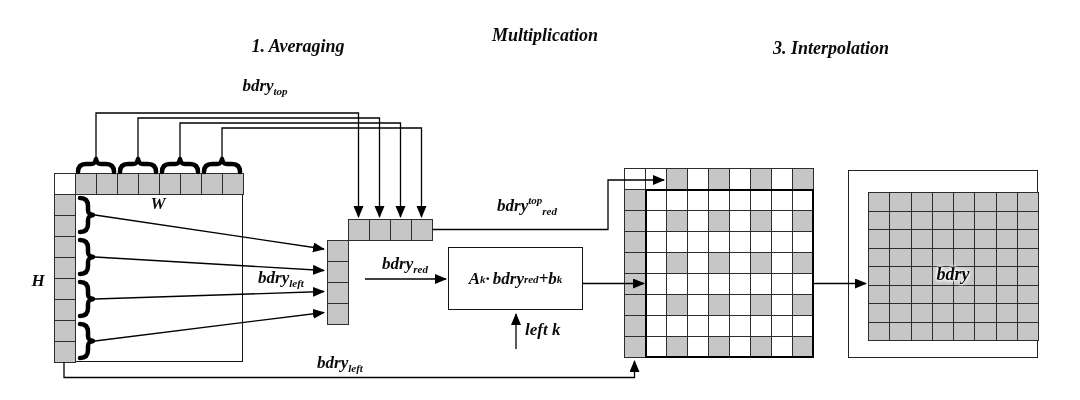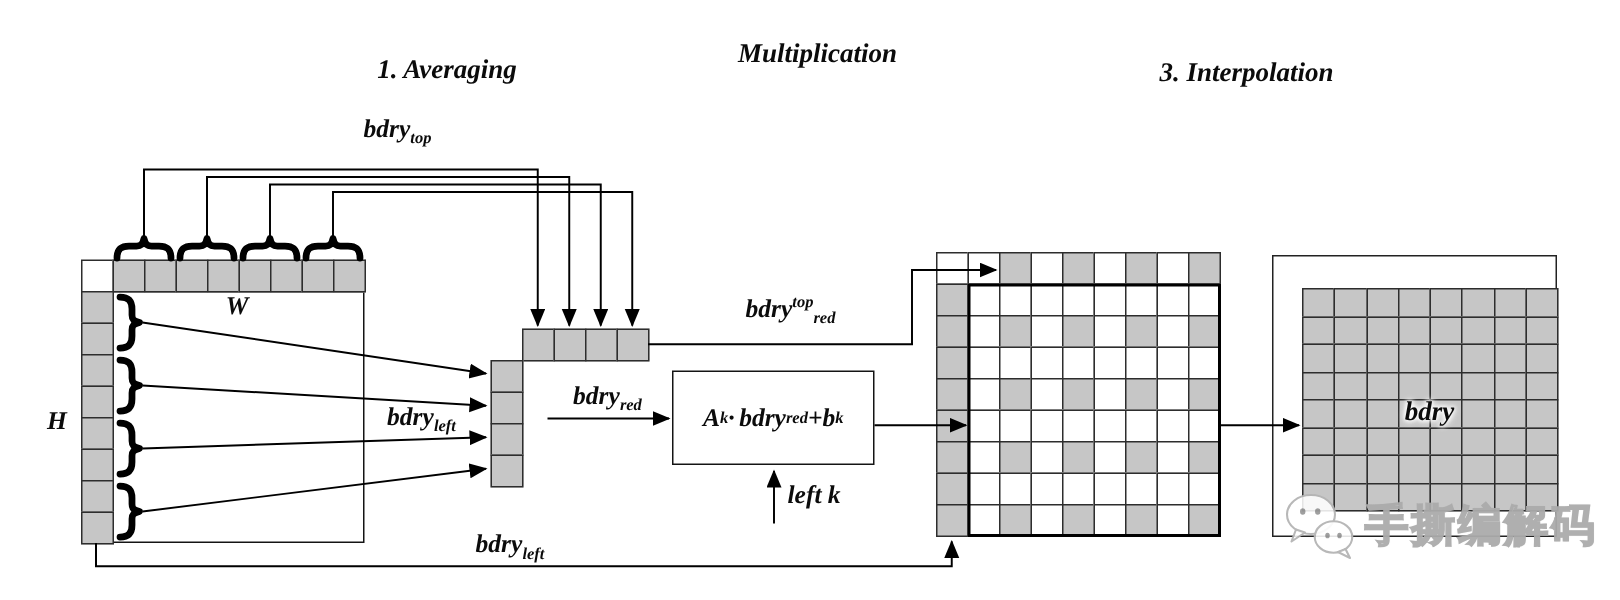--- a/index.html
+++ b/index.html
@@ -316,31 +316,14 @@
     <span>A</span>
       <sub>k</sub>
       <span>·</span>
       <span style="margin-left:3px"> bdry</span>
       <sub>red</sub>
       <span> + </span>
       <span>b</span>
       <sub>k</sub>
   </div>
 
-  <div id="watermark">
-    <svg width="50" height="46" viewBox="0 0 50 46">
-      <g fill="rgba(255,255,255,0.92)" stroke="#b5b5b5" stroke-width="1.4">
-        <ellipse cx="18" cy="15" rx="16" ry="13"></ellipse>
-        <path d="M8,25 L5,33 L14,27 Z" stroke-linejoin="round"></path>
-        <ellipse cx="33" cy="30" rx="12.5" ry="10.5"></ellipse>
-        <path d="M41,38 L44,44 L36,40 Z" stroke-linejoin="round"></path>
-      </g>
-      <g fill="#9a9a9a">
-        <ellipse cx="12.5" cy="13" rx="1.8" ry="2.2"></ellipse>
-        <ellipse cx="22.5" cy="13" rx="1.8" ry="2.2"></ellipse>
-        <ellipse cx="29" cy="29" rx="1.5" ry="1.9"></ellipse>
-        <ellipse cx="37" cy="29" rx="1.5" ry="1.9"></ellipse>
-      </g>
-    </svg>
-    <span id="wm-text">手撕编解码</span>
-  </div>
 
 </div>
 
 </body></html>

